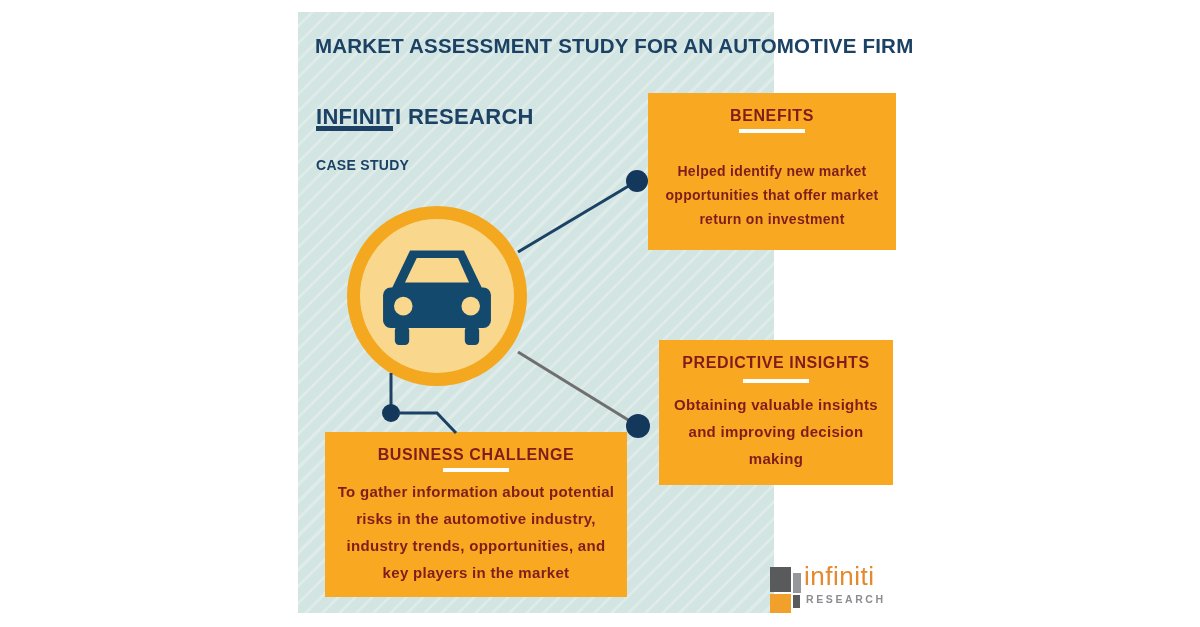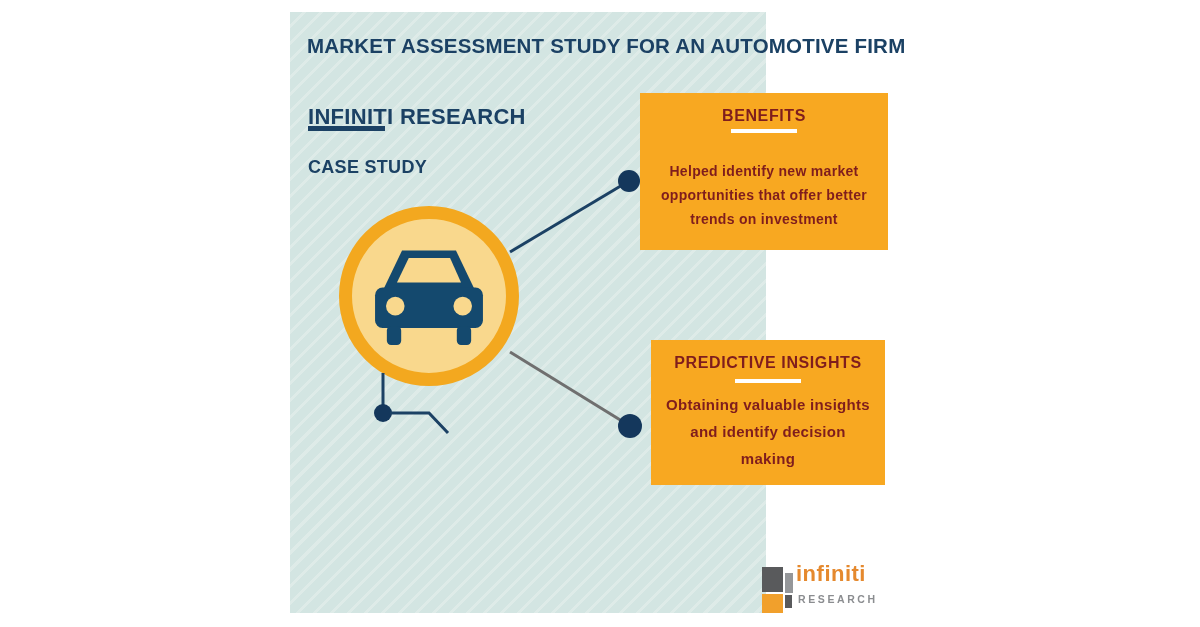--- a/index.html
+++ b/index.html
@@ -1,24 +1,24 @@
 <!DOCTYPE html>
 <html><head>
 <meta charset="utf-8">
 <style>
   html,body{margin:0;padding:0;background:#ffffff;}
   .stage{position:relative;width:1200px;height:627px;background:#ffffff;overflow:hidden;
          font-family:"Liberation Sans",sans-serif;}
-  .panel{position:absolute;left:290px;top:12px;width:476px;height:601px;
+  .panel{position:absolute;left:298px;top:12px;width:476px;height:601px;
          background:repeating-linear-gradient(135deg,#d3e5e2 0px,#d3e5e2 9px,#deebe8 9px,#deebe8 12px);}
   .title{position:absolute;left:17px;top:22px;width:585px;color:#1b4164;
          font-size:20.5px;font-weight:bold;letter-spacing:0.2px;white-space:nowrap;}
   .brand{position:absolute;left:18px;top:92px;color:#1b4164;font-size:22px;font-weight:bold;letter-spacing:0.3px;}
   .brand-underline{position:absolute;left:18px;top:114px;width:77px;height:5px;background:#1b4164;}
-  .subtitle{position:absolute;left:18px;top:145px;color:#1b4164;font-size:18px;font-weight:bold;letter-spacing:0.3px;}
+  .subtitle{position:absolute;left:18px;top:145px;color:#1b4164;font-size:14px;font-weight:bold;letter-spacing:0.3px;}
 
   .obox{position:absolute;background:#f8a821;color:#7f1d1d;text-align:center;}
   .obox .btitle{display:inline-block;margin-top:14px;font-size:16px;font-weight:bold;letter-spacing:0.6px;}
   .obox .bbar{width:66px;height:4px;background:#ffffff;margin:4px auto 0 auto;}
   .obox .bbody{font-weight:bold;letter-spacing:0.3px;}
 
   .box-benefits{left:350px;top:81px;width:248px;height:157px;}
   .box-benefits .bbody{margin:26px 8px 0 8px;font-size:14px;line-height:24px;}
   .box-predictive{left:353px;top:328px;width:234px;height:145px;margin-left:8px;}
   .box-predictive .bbar{margin-top:7px;}
@@ -28,46 +28,51 @@
 
   .car-circle{position:absolute;left:49px;top:194px;width:154px;height:154px;border-radius:50%;
               background:#f9d88d;border:13px solid #f3a81f;display:flex;align-items:center;justify-content:center;}
   .connectors{position:absolute;left:0;top:0;width:604px;height:601px;pointer-events:none;}
 
   .logo{position:absolute;left:470px;top:541px;width:130px;height:62px;}
   .logo .m-tl{position:absolute;left:2px;top:14px;width:21px;height:25px;background:#595a5c;}
   .logo .m-tr{position:absolute;left:25px;top:20px;width:8px;height:20px;background:#95979a;}
   .logo .m-bl{position:absolute;left:2px;top:41px;width:21px;height:19px;background:#f1a02c;}
   .logo .m-br{position:absolute;left:25px;top:42px;width:7px;height:13px;background:#595a5c;}
-  .logo .word{position:absolute;left:36px;top:8px;font-size:22px;font-weight:bold;color:#e5892e;letter-spacing:0.5px;}
+  .logo .word{position:absolute;left:36px;top:8px;font-size:26px;font-weight:normal;color:#e5892e;letter-spacing:0.5px;}
   .logo .sub{position:absolute;left:38px;top:40px;font-size:10.5px;font-weight:bold;color:#8b8d90;letter-spacing:2.6px;}
 </style>
 </head>
 <body>
 
 <div class="stage">
   <div class="panel">
 
     <div class="title">MARKET ASSESSMENT STUDY FOR AN AUTOMOTIVE FIRM</div>
     <div class="brand">INFINITI RESEARCH</div>
     <div class="brand-underline"></div>
     <div class="subtitle">CASE STUDY</div>
 
     <div class="obox box-benefits">
       <span class="btitle">BENEFITS</span>
       <div class="bbar"></div>
-      <div class="bbody">Helped identify new market opportunities that offer better trends on investment</div>
+      <div class="bbody">Helped identify new market opportunities that offer market return on investment</div>
     </div>
 
     <div class="obox box-predictive">
       <span class="btitle">PREDICTIVE INSIGHTS</span>
       <div class="bbar"></div>
-      <div class="bbody">Obtaining valuable insights and identify decision making</div>
+      <div class="bbody">Obtaining valuable insights and improving decision making</div>
     </div>
 
+    <div class="obox box-challenge">
+      <span class="btitle">BUSINESS CHALLENGE</span>
+      <div class="bbar"></div>
+      <div class="bbody">To gather information about potential risks in the automotive industry, industry trends, opportunities, and key players in the market</div>
+    </div>
 
     <div class="car-circle">
       <svg width="118" height="104" viewBox="0 0 140 120" aria-hidden="true">
         <polygon points="38,6 102,6 124,52 16,52" fill="#14496e"></polygon>
         <polygon points="46,15 95,15 108,44 32,44" fill="#f9d88d"></polygon>
         <rect x="6" y="50" width="128" height="48" rx="9" fill="#14496e"></rect>
         <circle cx="30" cy="72" r="11" fill="#f9d88d"></circle>
         <circle cx="110" cy="72" r="11" fill="#f9d88d"></circle>
         <rect x="20" y="96" width="17" height="22" rx="5" fill="#14496e"></rect>
         <rect x="103" y="96" width="17" height="22" rx="5" fill="#14496e"></rect>

